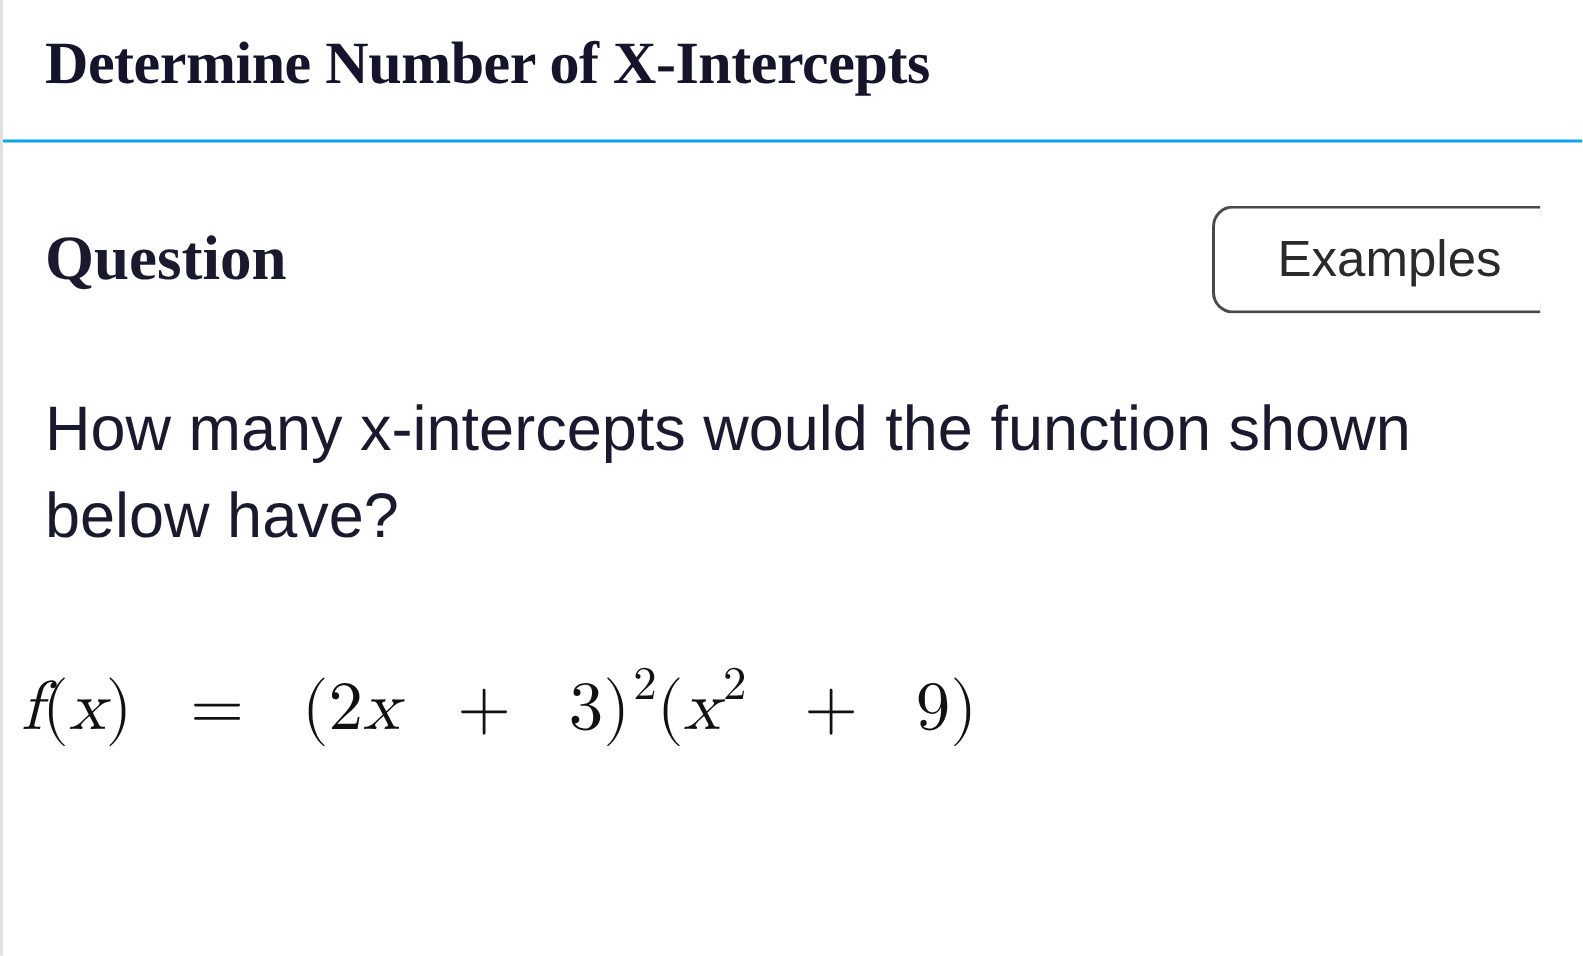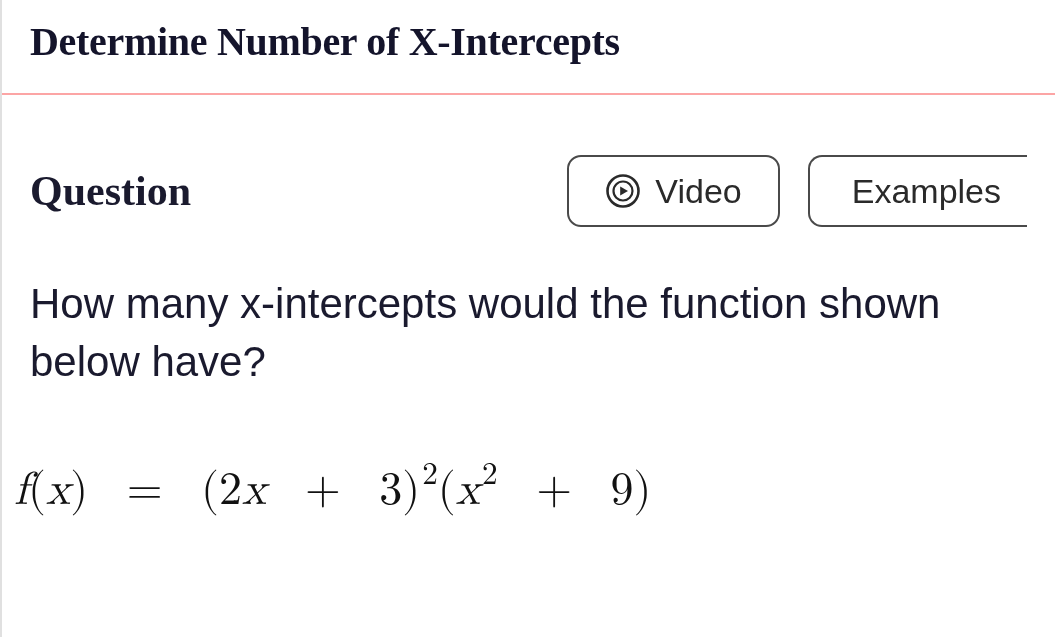--- a/index.html
+++ b/index.html
@@ -7,32 +7,32 @@
     width: 1055px;
     height: 637px;
     background: #ffffff;
     font-family: Georgia, 'Times New Roman', serif;
     color: #1a1a2e;
     overflow: hidden;
     border-left: 2px solid #e0e0e0;
   }
   .header {
     padding: 18px 28px 28px 28px;
-    border-bottom: 2px solid #fca5a5;
+    border-bottom: 2px solid #0ea5e9;
   }
   .header-title {
     font-size: 40px;
     font-weight: 700;
     color: #14142b;
     letter-spacing: -0.3px;
   }
   .question-row {
     display: flex;
     align-items: center;
-    padding: 60px 28px 24px 28px;
+    padding: 42px 28px 24px 28px;
     gap: 28px;
   }
   .question-label {
     font-size: 42px;
     font-weight: 700;
     color: #1a1a2e;
     font-family: Georgia, serif;
     flex: 0 0 auto;
     margin-right: auto;
   }
@@ -94,30 +94,20 @@
 </head>
 <body>
 
 <div class="header">
   <div class="header-title">Determine Number of X-Intercepts</div>
 </div>
 
 <div class="question-row">
   <div class="question-label">Question</div>
 
-  <button class="btn">
-    <span class="play-icon">
-      <svg viewBox="0 0 36 36" width="36" height="36">
-        <circle cx="18" cy="18" r="15.5" fill="none" stroke="#2a2a2a" stroke-width="2.6"></circle>
-        <circle cx="18" cy="18" r="9.5" fill="none" stroke="#2a2a2a" stroke-width="2.2"></circle>
-        <path d="M15.2 13.5 L23 18 L15.2 22.5 Z" fill="#2a2a2a"></path>
-      </svg>
-    </span>
-    <span>Video</span>
-  </button>
 
   <button class="btn examples">
     <span>Examples</span>
   </button>
 </div>
 
 <div class="prompt">How many x-intercepts would the function shown below have?</div>
 
 <div class="equation-wrap">
   <span class="equation">

